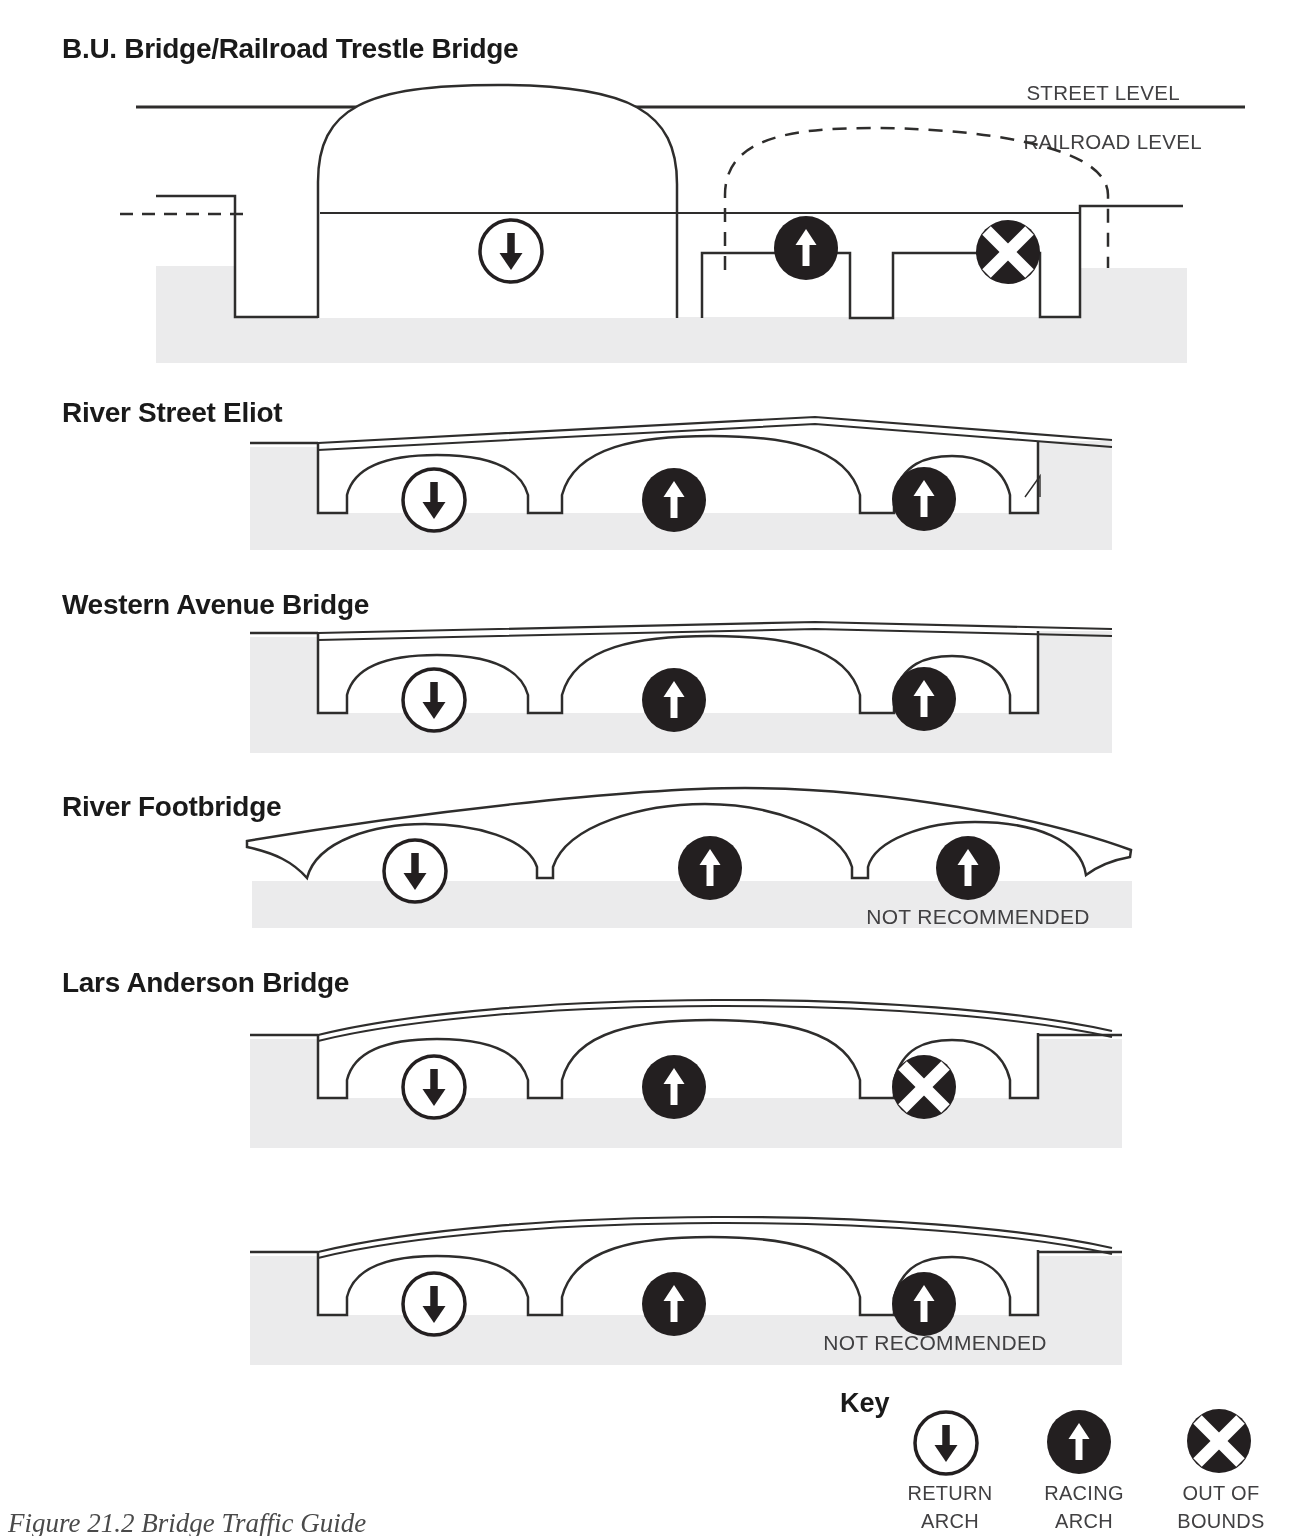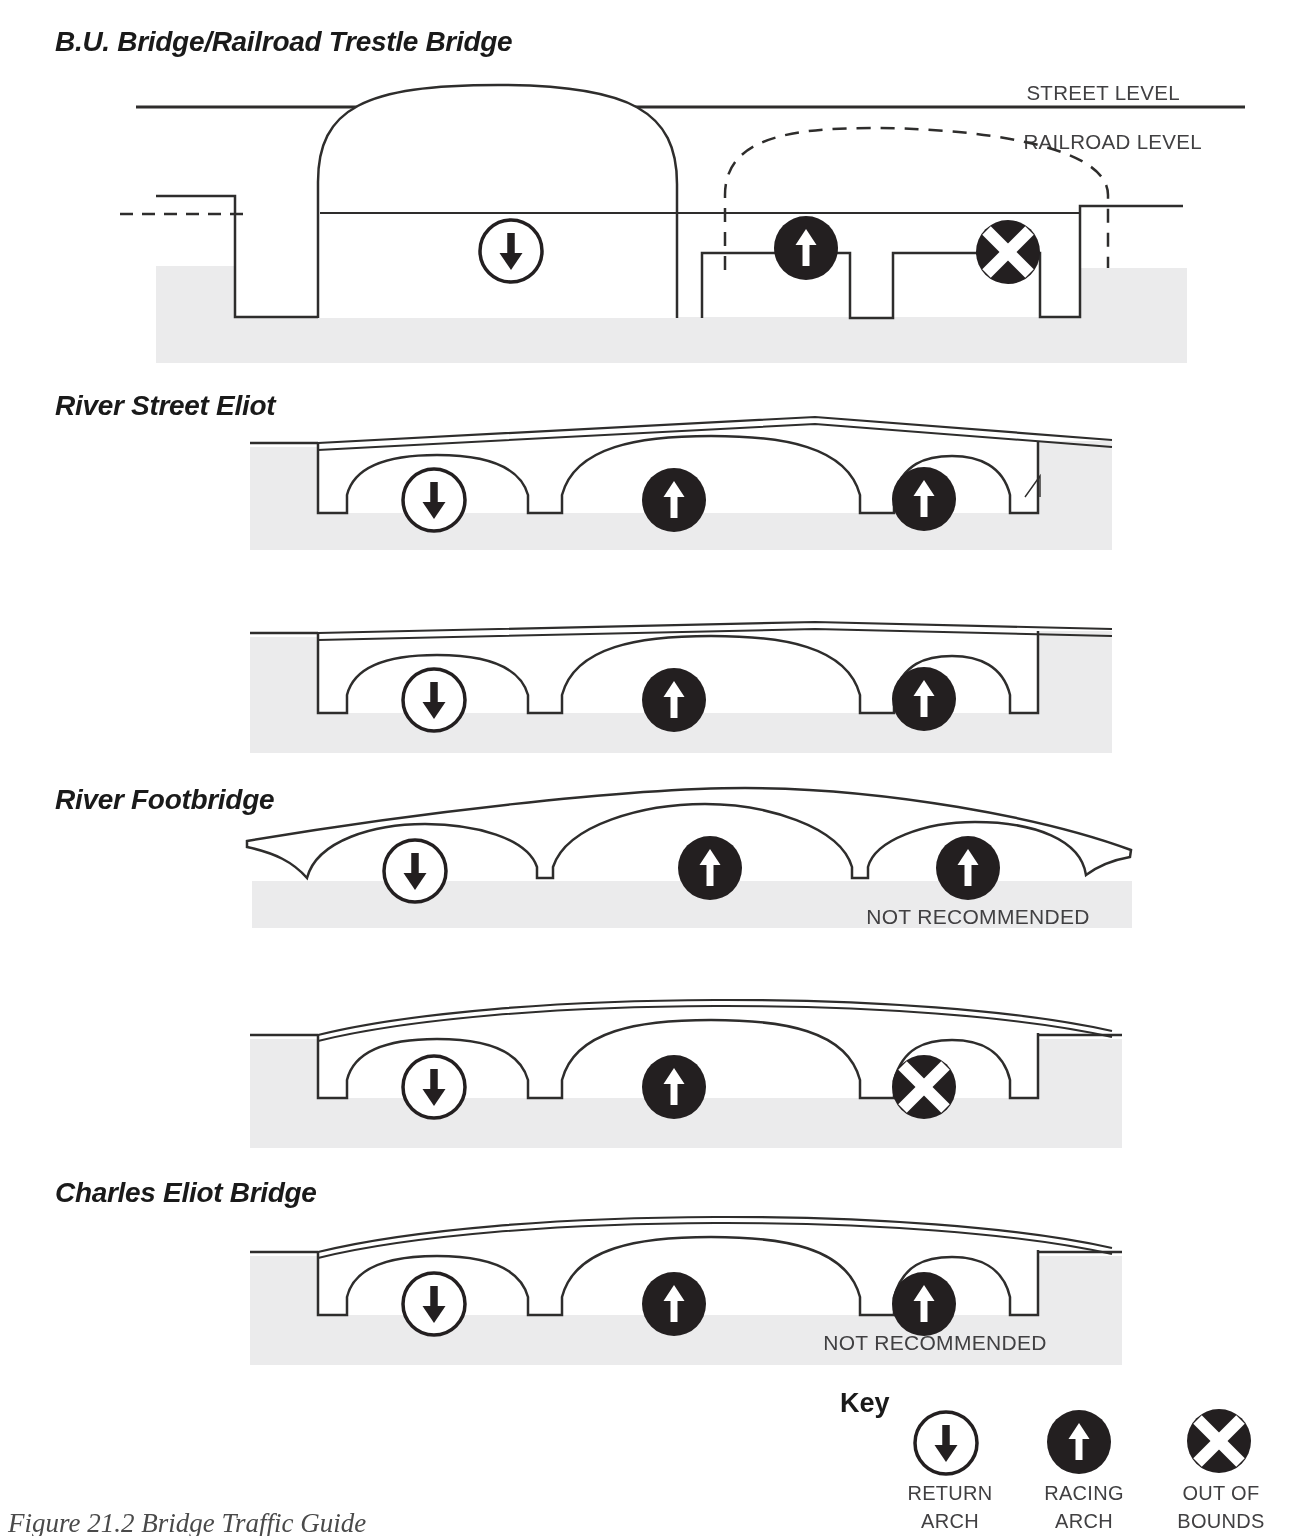--- a/index.html
+++ b/index.html
@@ -1,19 +1,19 @@
 <!DOCTYPE html>
 <html><head>
 <meta charset="utf-8">
 <style>
   html,body{margin:0;padding:0;background:#fff;}
   #page{position:relative;width:1299px;height:1536px;background:#fff;overflow:hidden;
         font-family:"Liberation Sans",sans-serif;}
-  .bridge-title{position:absolute;left:55px;margin:0;font-size:28px;font-weight:bold;
-        color:#1a1a1a;letter-spacing:-0.3px;white-space:nowrap;font-style:italic;}
+  .bridge-title{position:absolute;left:55px;margin:7px;font-size:28px;font-weight:bold;
+        color:#1a1a1a;letter-spacing:-0.3px;white-space:nowrap;}
   svg{position:absolute;display:block;overflow:visible;}
   svg text{font-family:"Liberation Sans",sans-serif;fill:#414042;}
   .lvl-label{font-size:20.5px;letter-spacing:0.3px;}
   .note-label{font-size:21px;letter-spacing:0.3px;}
   .key-title{font-size:27px;font-weight:bold;fill:#1a1a1a;}
   .key-label{font-size:20px;letter-spacing:0.3px;}
   .ink{stroke:#2e2d2c;fill:none;}
   .caption{position:absolute;left:8px;top:1508px;font-family:"Liberation Serif",serif;
         font-style:italic;font-size:27px;color:#4a4a4a;white-space:nowrap;}
 </style>
@@ -69,20 +69,21 @@
     <path class="ink" stroke-width="2.5" d="M 73,35 L 73,105 L 102,105 L 102,87 C 110,55 150,47 192,47 C 234,47 274,55 283,87 L 283,105
           L 317,105 L 317,87 C 330,38 395,28 466,28 C 537,28 602,38 615,87 L 615,105
           L 649,105 L 649,87 C 658,56 680,48 707,48 C 734,48 758,58 765,87 L 765,105
           L 793,105 L 793,33"></path>
     <path class="ink" stroke-width="1.4" d="M 780,89 L 795,68 L 795,89"></path>
     <use x="149" y="52" width="80" height="80" href="#sym-return" xlink:href="#sym-return"></use>
     <use x="389" y="52" width="80" height="80" href="#sym-racing" xlink:href="#sym-racing"></use>
     <use x="639" y="51" width="80" height="80" href="#sym-racing" xlink:href="#sym-racing"></use>
   </svg>
 
+  <h2 class="bridge-title" style="top:582px;">Western Avenue Bridge</h2>
   <svg style="left:245px;top:600px;" width="900" height="160" viewBox="0 0 900 160">
     <polygon fill="#ebebec" points="5,37 73,37 73,113 793,113 793,31 867,31 867,153 5,153"></polygon>
     <line class="ink" x1="5" y1="33" x2="73" y2="33" stroke-width="2.5"></line>
     <polyline class="ink" stroke-width="2.2" points="73,33 570,22 867,29"></polyline>
     <polyline class="ink" stroke-width="2" points="73,40 570,29 867,36"></polyline>
     <path class="ink" stroke-width="2.5" d="M 73,33 L 73,113 L 102,113 L 102,95 C 110,63 150,55 192,55 C 234,55 274,63 283,95 L 283,113
           L 317,113 L 317,95 C 330,46 395,36 466,36 C 537,36 602,46 615,95 L 615,113
           L 649,113 L 649,95 C 658,64 680,56 707,56 C 734,56 758,66 765,95 L 765,113
           L 793,113 L 793,31"></path>
     <use x="149" y="60" width="80" height="80" href="#sym-return" xlink:href="#sym-return"></use>
@@ -107,36 +108,36 @@
           C 282,58 230,44 180,44
           C 130,44 72,60 62,98
           C 48,82 30,73 2,67
           Z"></path>
     <use x="130" y="51" width="80" height="80" href="#sym-return" xlink:href="#sym-return"></use>
     <use x="425" y="48" width="80" height="80" href="#sym-racing" xlink:href="#sym-racing"></use>
     <use x="683" y="48" width="80" height="80" href="#sym-racing" xlink:href="#sym-racing"></use>
     <text class="note-label" x="733" y="144" text-anchor="middle">NOT RECOMMENDED</text>
   </svg>
 
+  <h2 class="bridge-title" style="top:960px;">Lars Anderson Bridge</h2>
   <svg style="left:245px;top:975px;" width="900" height="175" viewBox="0 0 900 175">
     <polygon fill="#ebebec" points="5,64 73,64 73,123 793,123 793,64 877,64 877,173 5,173"></polygon>
     <line class="ink" x1="5" y1="60" x2="73" y2="60" stroke-width="2.5"></line>
     <line class="ink" x1="793" y1="60" x2="877" y2="60" stroke-width="2.5"></line>
     <path class="ink" stroke-width="2.2" d="M 73,60 C 260,14 680,14 867,56"></path>
     <path class="ink" stroke-width="2" d="M 73,66 C 260,20 680,20 867,62"></path>
     <path class="ink" stroke-width="2.5" d="M 73,60 L 73,123 L 102,123 L 102,105 C 110,72 150,64 192,64 C 234,64 274,72 283,105 L 283,123
           L 317,123 L 317,105 C 330,55 395,45 466,45 C 537,45 602,55 615,105 L 615,123
           L 649,123 L 649,105 C 658,73 680,65 707,65 C 734,65 758,75 765,105 L 765,123
           L 793,123 L 793,58"></path>
     <use x="149" y="72" width="80" height="80" href="#sym-return" xlink:href="#sym-return"></use>
     <use x="389" y="72" width="80" height="80" href="#sym-racing" xlink:href="#sym-racing"></use>
     <use x="639" y="72" width="80" height="80" href="#sym-out-of-bounds" xlink:href="#sym-out-of-bounds"></use>
   </svg>
 
-  <h2 class="bridge-title" style="top:1177px;">Charles Eliot Bridge</h2>
   <svg style="left:245px;top:1192px;" width="1054" height="178" viewBox="0 0 1054 178">
     <polygon fill="#ebebec" points="5,64 73,64 73,123 793,123 793,64 877,64 877,173 5,173"></polygon>
     <line class="ink" x1="5" y1="60" x2="73" y2="60" stroke-width="2.5"></line>
     <line class="ink" x1="793" y1="60" x2="877" y2="60" stroke-width="2.5"></line>
     <path class="ink" stroke-width="2.2" d="M 73,60 C 260,14 680,14 867,56"></path>
     <path class="ink" stroke-width="2" d="M 73,66 C 260,20 680,20 867,62"></path>
     <path class="ink" stroke-width="2.5" d="M 73,60 L 73,123 L 102,123 L 102,105 C 110,72 150,64 192,64 C 234,64 274,72 283,105 L 283,123
           L 317,123 L 317,105 C 330,55 395,45 466,45 C 537,45 602,55 615,105 L 615,123
           L 649,123 L 649,105 C 658,73 680,65 707,65 C 734,65 758,75 765,105 L 765,123
           L 793,123 L 793,58"></path>

